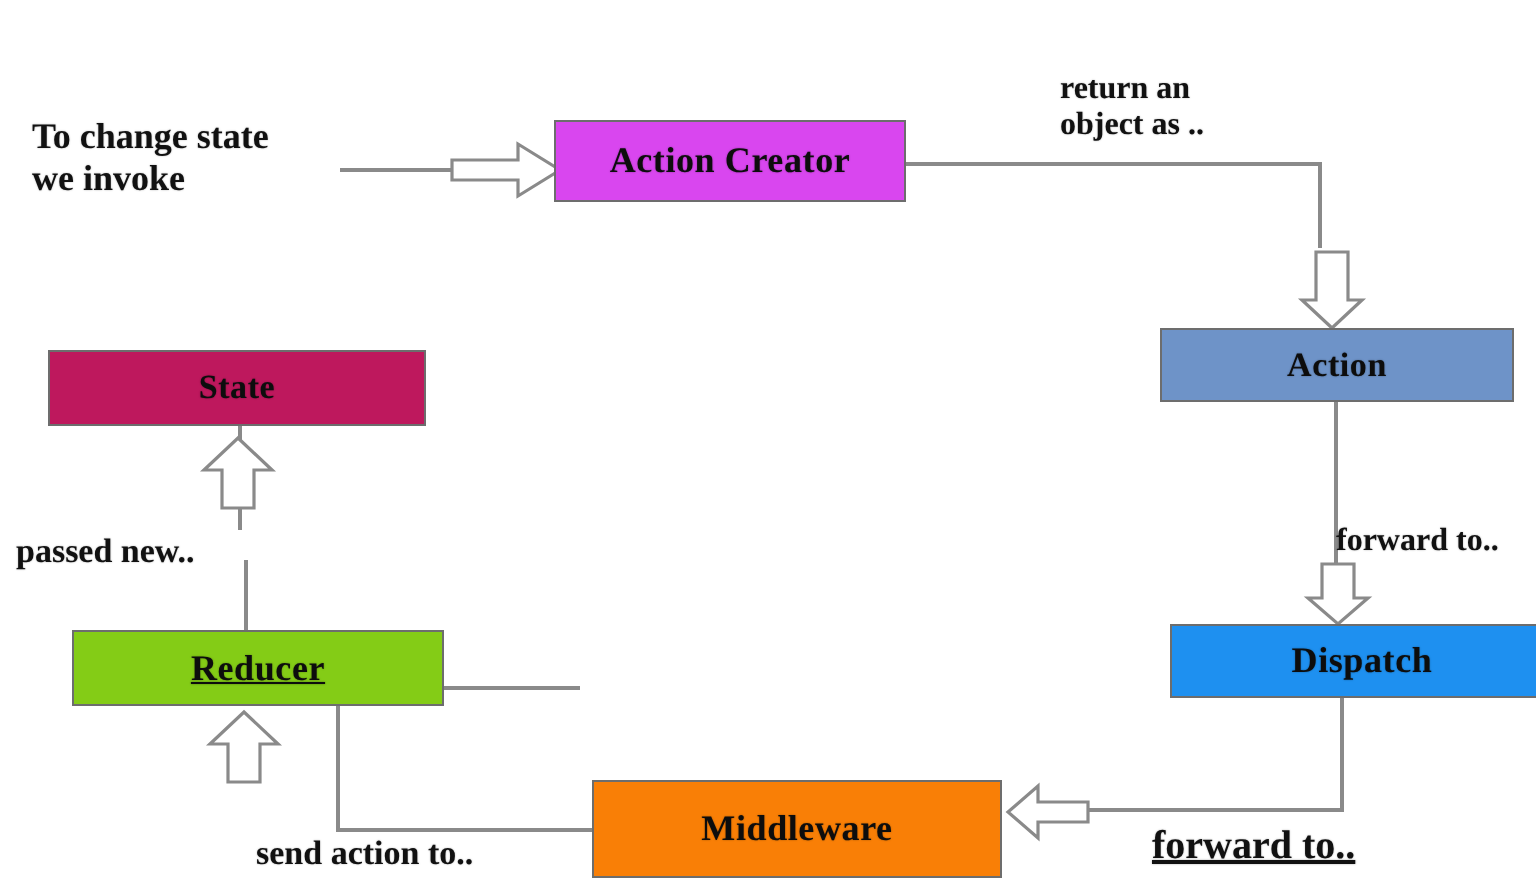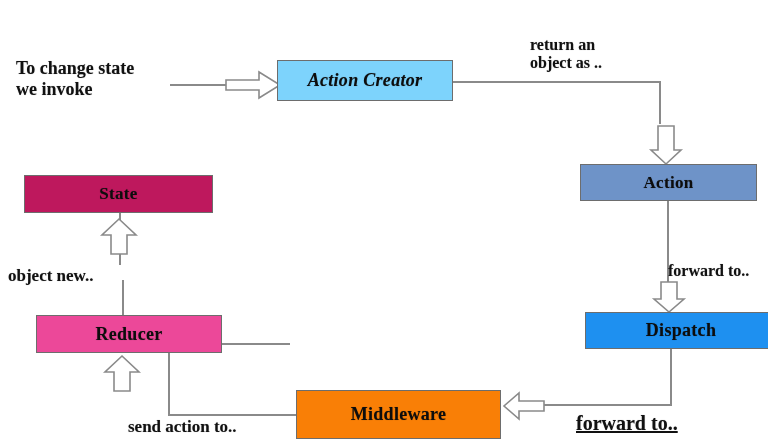--- a/index.html
+++ b/index.html
@@ -156,46 +156,46 @@
       <polygon points="19,1 36,17 27,17 27,36 11,36 11,17 2,17"></polygon>
     </svg>
   </div>
 
   <div class="arrow" id="arrow-to-state">
     <svg width="38" height="38" viewBox="0 0 38 38">
       <polygon points="19,1 36,17 27,17 27,36 11,36 11,17 2,17"></polygon>
     </svg>
   </div>
 
-  <div class="node" id="node-action-creator" style="background: #7dd3fc; font-style: italic;">
+  <div class="node" id="node-action-creator" style="background: #d946ef;">
     <span>Action Creator</span>
   </div>
 
   <div class="node" id="node-action" style="background: rgb(110, 147, 200);">
     <span>Action</span>
   </div>
 
   <div class="node" id="node-dispatch" style="background: rgb(30, 144, 240);">
     <span>Dispatch</span>
   </div>
 
   <div class="node" id="node-middleware" style="background: rgb(249, 127, 6);">
     <span>Middleware</span>
   </div>
 
-  <div class="node" id="node-reducer" style="background: #ec4899;">
+  <div class="node" id="node-reducer" style="background: #84cc16; text-decoration: underline;">
     <span>Reducer</span>
   </div>
 
   <div class="node" id="node-state" style="background: #be185d;">
     <span>State</span>
   </div>
 
   <div class="label" id="label-invoke">To change state
 we invoke</div>
   <div class="label" id="label-return">return an
 object as ..</div>
   <div class="label" id="label-passed">forward to..</div>
   <div class="label" id="label-forward">forward to..</div>
   <div class="label" id="label-send">send action to..</div>
-  <div class="label" id="label-create">object new..</div>
+  <div class="label" id="label-create">passed new..</div>
 
 </div>
 
 </body></html>

